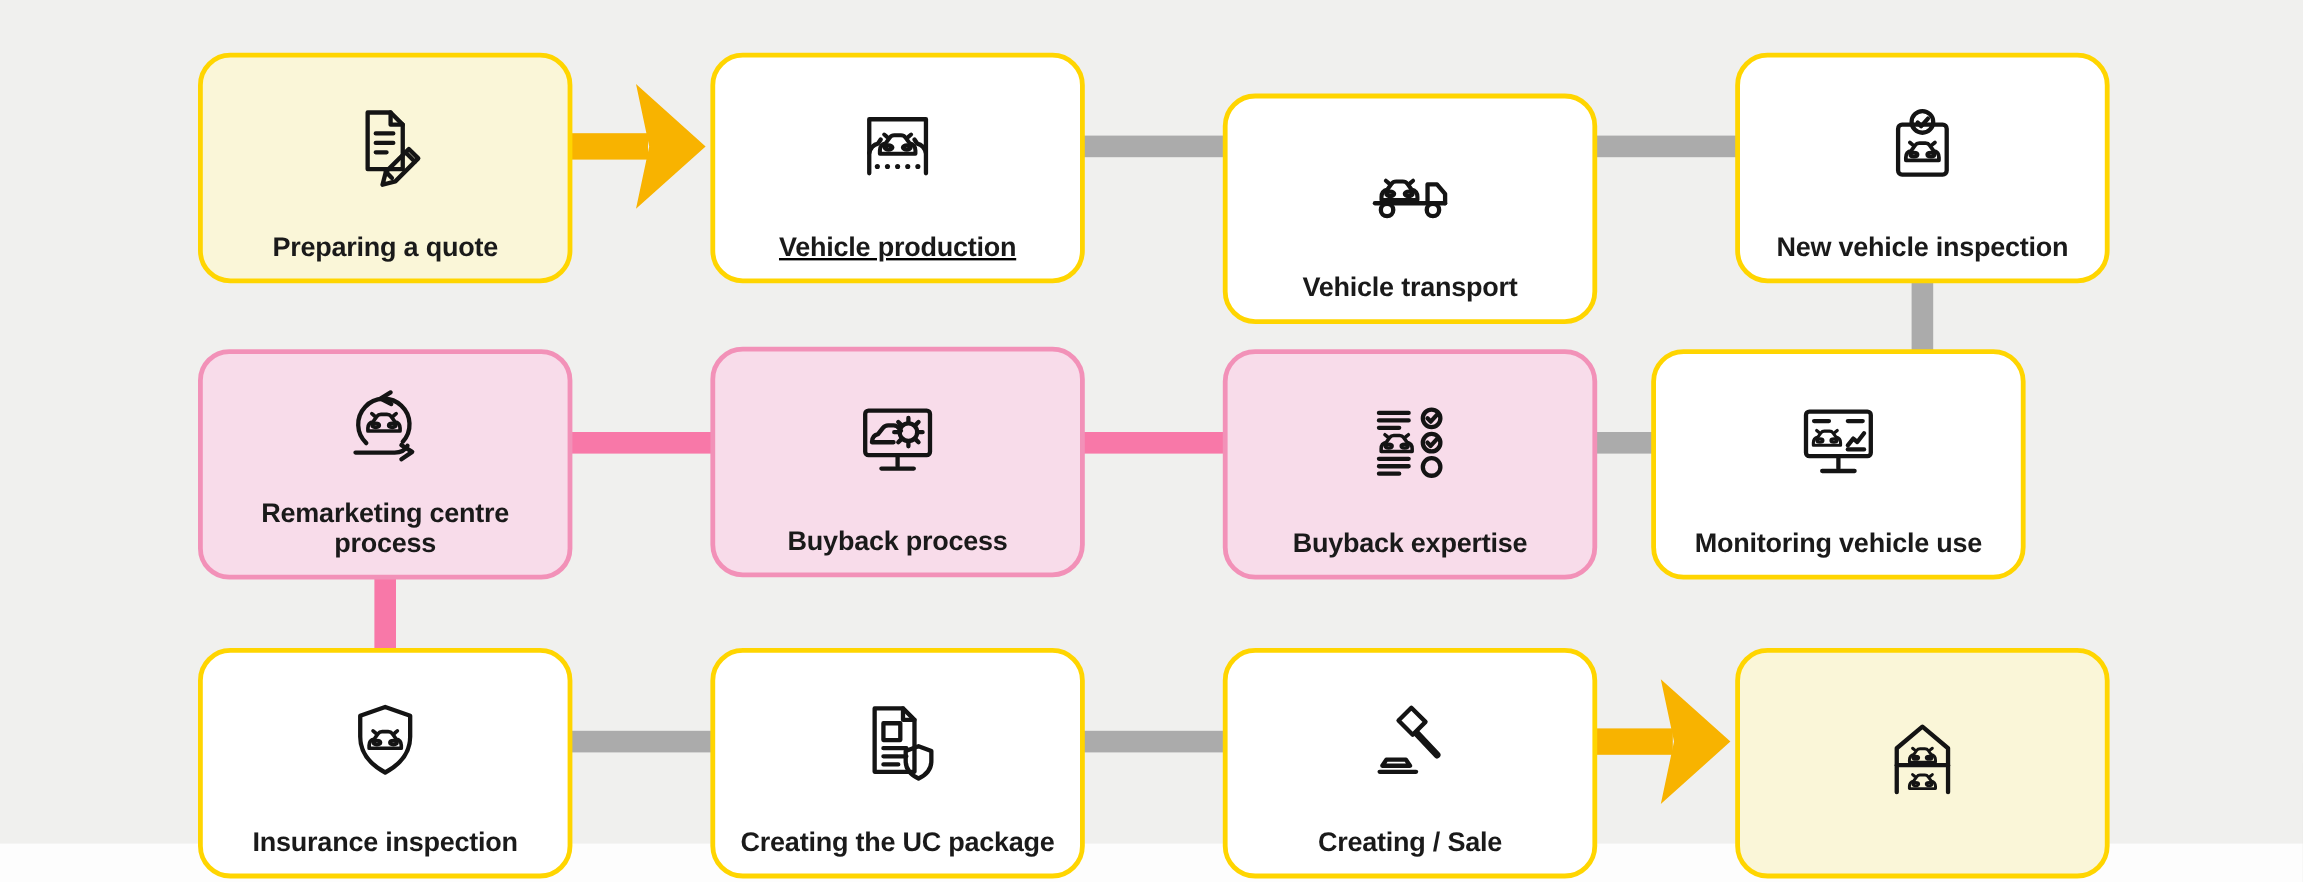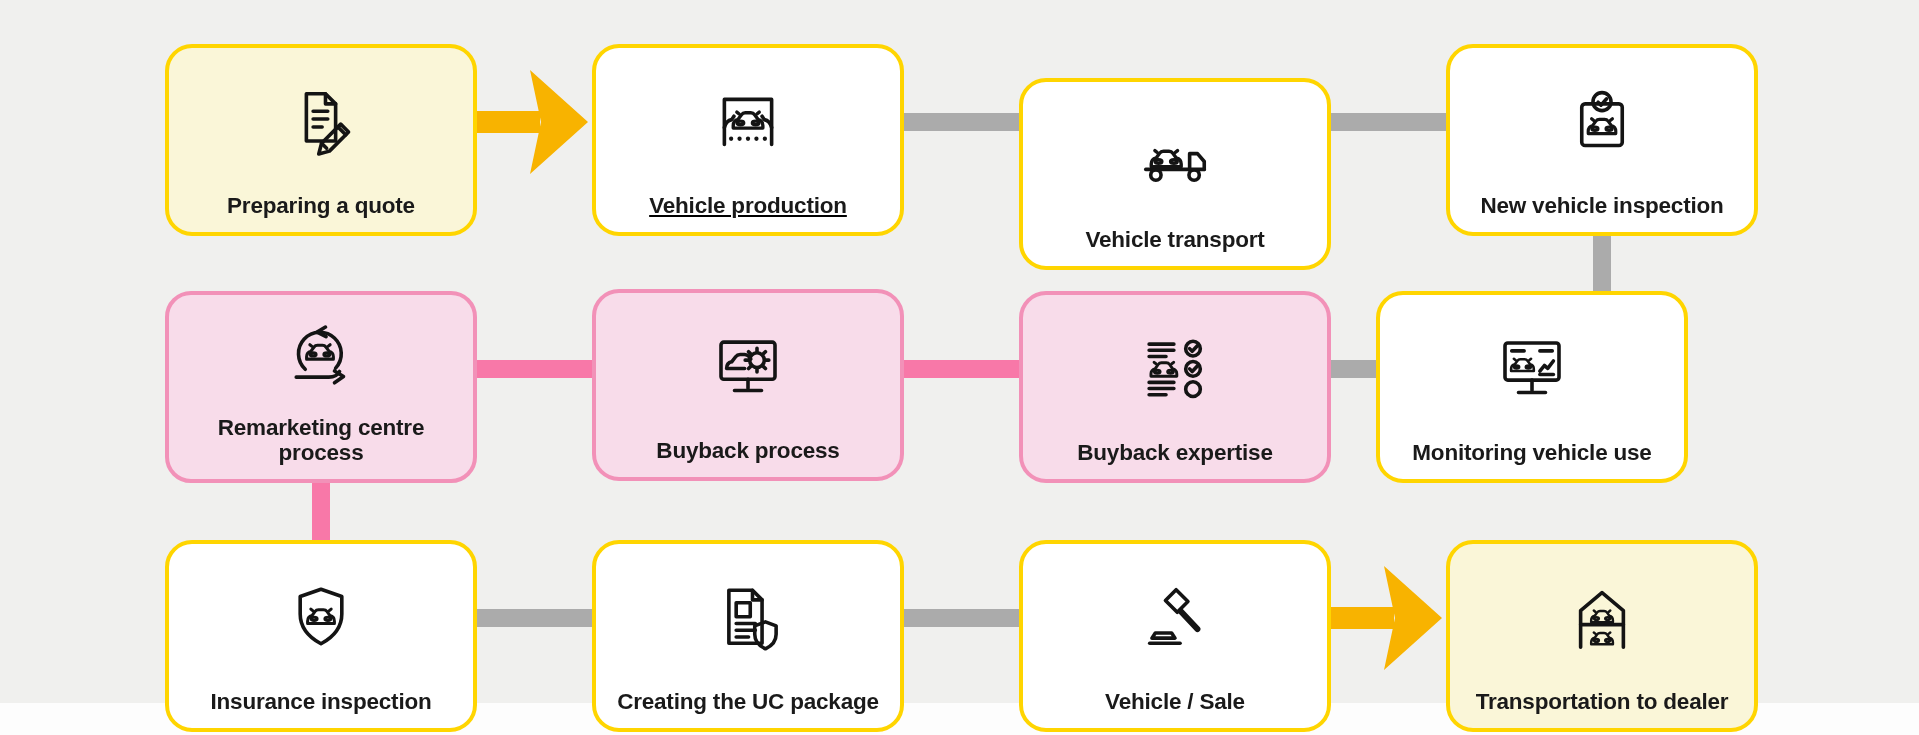--- a/index.html
+++ b/index.html
@@ -212,29 +212,28 @@
 
   <div class="box v-white" style="left:1019px;top:540px;">
     <div class="icon-wrap">
       <svg width="72" height="72" viewBox="0 0 64 64">
         <path class="ln" d="M23.5 15.5 l9.5 -9.5 10.5 10.5 -9.5 9.5 z"></path>
         <path class="ln" style="stroke-width:5.2" d="M37 25 l15 16"></path>
         <path class="ln" d="M14.5 44.5 h14.5 l3 4.5 h-20.5 z"></path>
         <path class="ln" d="M9.5 53.5 h27"></path>
       </svg>
     </div>
-    <div class="box-label">Vehicle / Sale</div>
+    <div class="box-label">Creating / Sale</div>
   </div>
 
   <div class="box v-yellow" style="left:1446px;top:540px;">
     <div class="icon-wrap">
       <svg width="72" height="72" viewBox="0 0 64 64">
         <path class="ln" d="M13 57 V24.5 L32 8.5 51 24.5 V57"></path>
         <path class="ln" d="M13 37 h38"></path>
         <use href="#carfront" transform="translate(21,23.5) scale(0.69)"></use>
         <use href="#carfront" transform="translate(21,43) scale(0.69)"></use>
       </svg>
     </div>
-    <div class="box-label">Transportation to dealer</div>
   </div>
 
   <div class="bottom-strip"></div>
 </div>
 
 </body></html>

